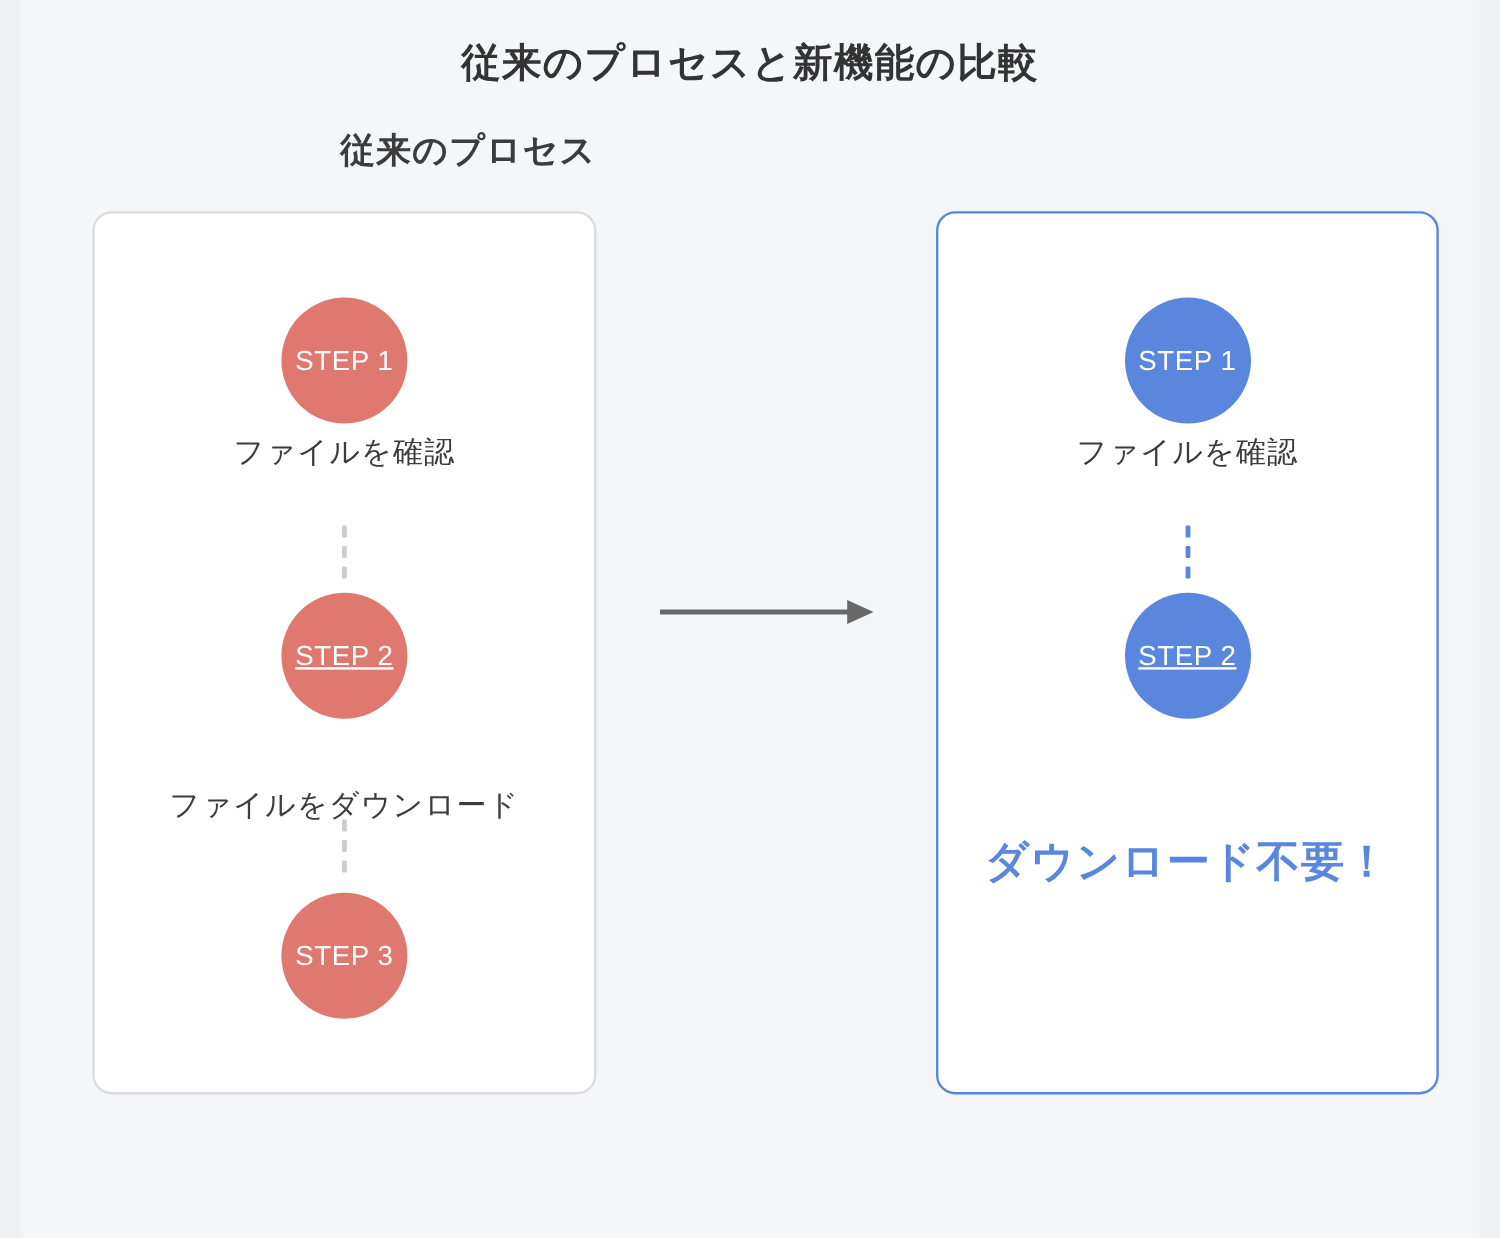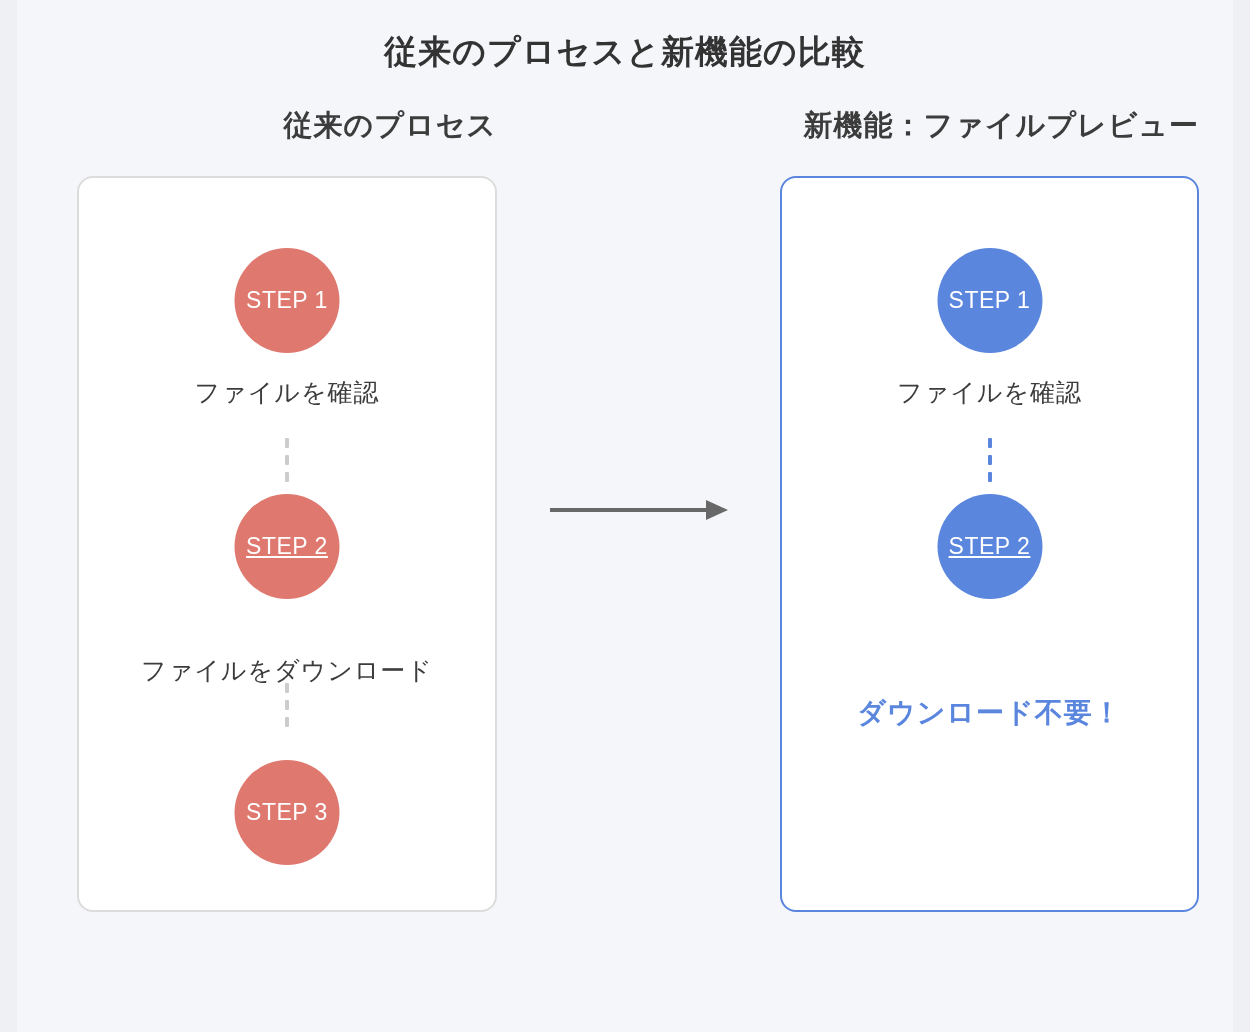--- a/index.html
+++ b/index.html
@@ -101,52 +101,51 @@
     border-radius: 1px;
   }
   .dots.gray .dash { background: #cccccc; }
   .dots.blue .dash { background: #5b86de; }
 
   .highlight {
     position: absolute;
     left: 0;
     width: 100%;
     text-align: center;
-    font-size: 28px;
+    font-size: 36px;
     font-weight: bold;
     color: #5b86de;
     letter-spacing: 1px;
   }
 
   .arrow {
     position: absolute;
     left: 533px;
     top: 499px;
   }
 
   
   .pos-c1 { top: 70px; }
-  .pos-l1 { top: 182px; margin-top: 16px; }
+  .pos-l1 { top: 182px; }
   .pos-d1 { top: 260px; }
   .pos-c2 { top: 316px; text-decoration: underline; }
   .pos-l2 { top: 428px; margin-top: 48px; }
   .pos-d2 { top: 505px; }
-  .pos-c3 { top: 582px; }
+  .pos-c3 { top: 566px; }
   .pos-l3 { top: 672px; }
   .pos-hl { top: 516px; }
 </style>
 </head>
 <body>
 
 <div class="canvas">
 
   <h1 class="title">従来のプロセスと新機能の比較</h1>
 
   <h2 class="col-heading left">従来のプロセス</h2>
-  <h2 class="col-heading right">新機能：ファイルプレビュー</h2>
 
   <div class="card card-old">
     <div class="circle old pos-c1">
       <span>STEP 1</span>
     </div>
     <div class="step-label pos-l1">ファイルを確認</div>
 
     <div class="dots gray pos-d1">
       <span class="dash"></span>
       <span class="dash"></span>

